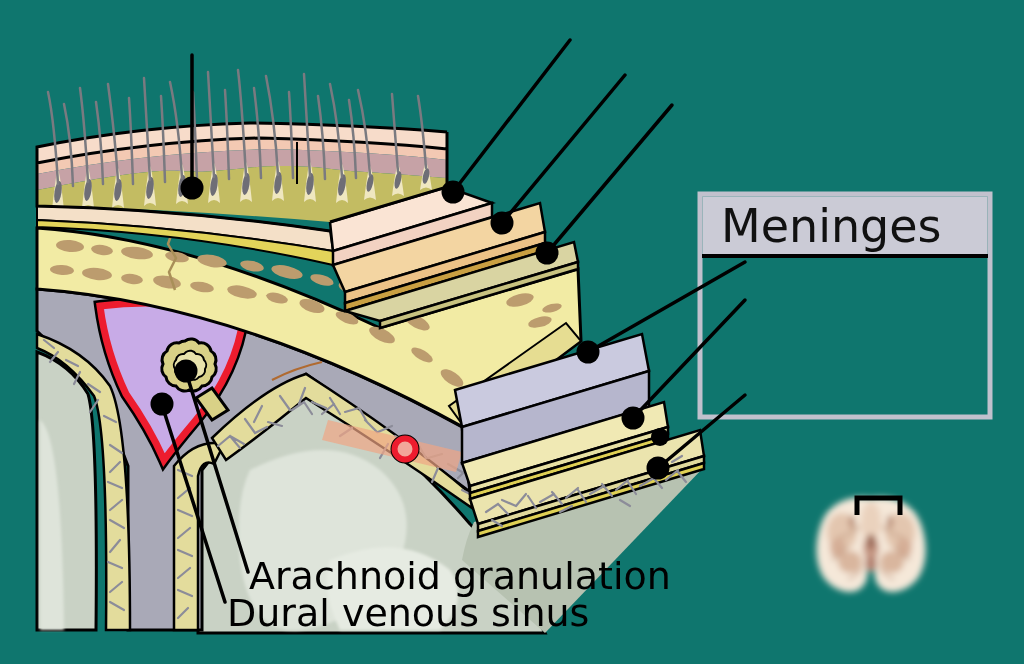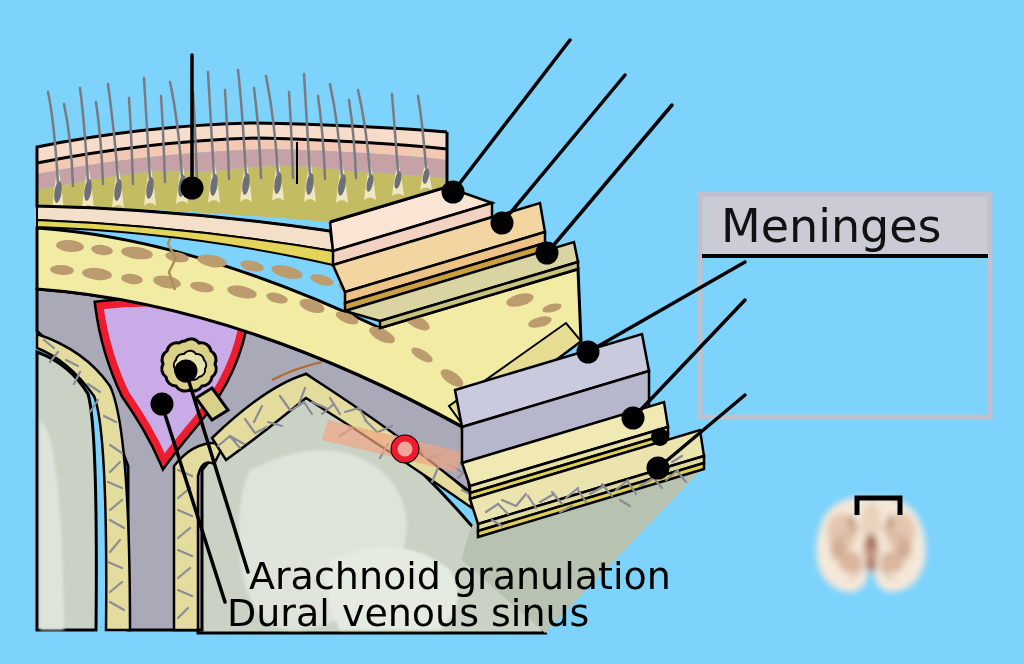--- a/index.html
+++ b/index.html
@@ -1,16 +1,16 @@
 <!DOCTYPE html>
 <html><head>
 <meta charset="utf-8">
 <style>
   html,body{margin:0;padding:0;background:#000;}
-  #stage{position:relative;width:1024px;height:664px;background:#7dd3fc;overflow:hidden;
+  #stage{position:relative;width:1024px;height:664px;background:#0f766e;overflow:hidden;
          font-family:"DejaVu Sans","Liberation Sans",sans-serif;}
   svg{position:absolute;left:0;top:0;}
   text{font-family:"DejaVu Sans","Liberation Sans",sans-serif;}
 </style>
 </head>
 <body>
 
 <div id="stage">
 <svg width="1024" height="664" viewBox="0 0 1024 664">
   <defs>

